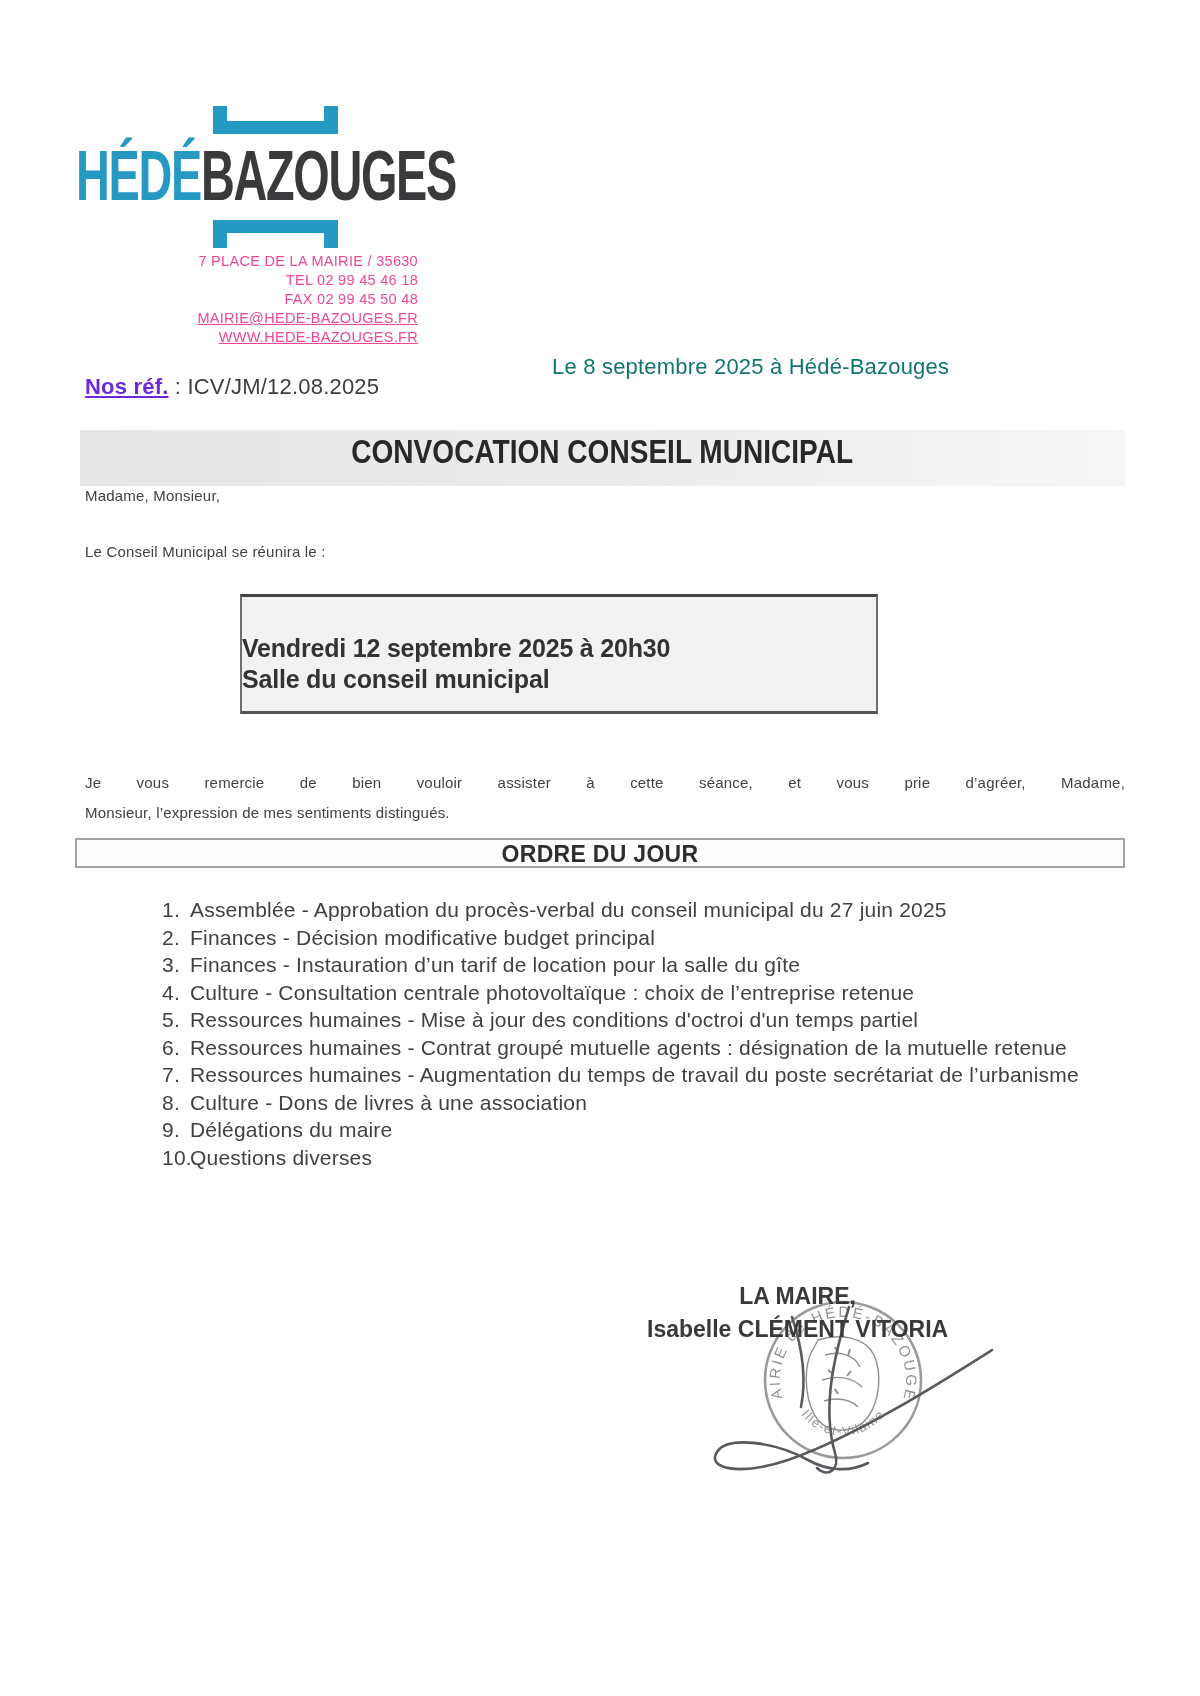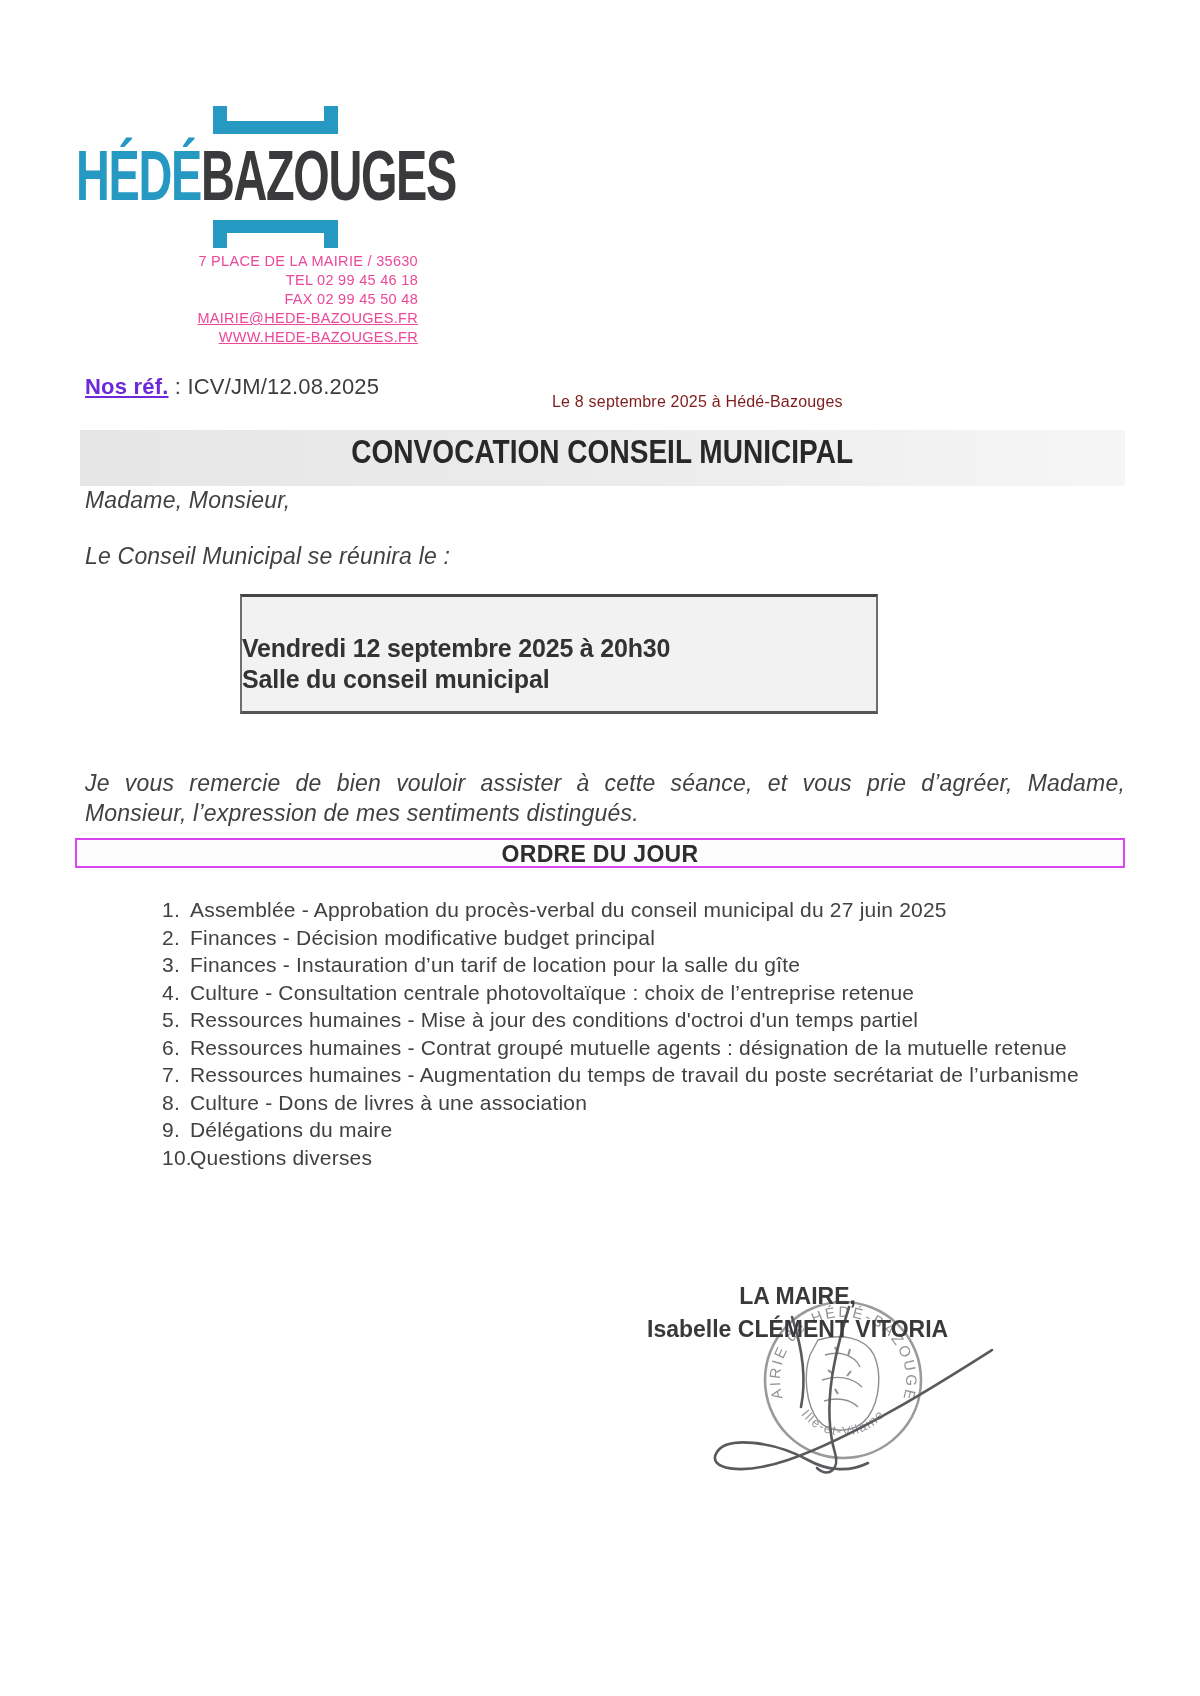--- a/index.html
+++ b/index.html
@@ -24,53 +24,53 @@
   
   .address{
     left:118px;top:252px;width:300px;text-align:right;
     font-size:14.5px;line-height:19px;letter-spacing:0.3px;color:#ec4899;font-weight:500;
   }
   .address .u{text-decoration:underline;}
 
   
   .ref-row{left:85px;top:374px;width:1040px;font-size:22px;letter-spacing:0.2px;}
   .ref-label{font-weight:bold;text-decoration:underline;color:#6d28d9;text-align:right;}
-  .dateline{left:552px;top:393px;font-size:16px;letter-spacing:0.2px;color:#7f1d1d;}
+  .dateline{left:552px;top:354px;font-size:22px;letter-spacing:0.2px;color:#0f766e;}
 
   
   .title-band{
     left:80px;top:430px;width:1045px;height:56px;line-height:44px;text-align:center;
     background:linear-gradient(to right,#e6e6e6 0%,#ececec 55%,#f6f6f6 100%);
   }
   .title-band span{
     display:inline-block;font-size:33px;font-weight:bold;color:#28282a;letter-spacing:0;
     transform:scaleX(0.85);transform-origin:center;white-space:nowrap;
   }
 
-  .body-text{font-size:23px;letter-spacing:0.2px;color:#414144;font-style:italic;}
+  .body-text{font-size:15px;letter-spacing:0.2px;color:#414144;}
   .salutation{left:85px;top:487px;}
   .intro{left:85px;top:543px;}
 
   
   .meeting-box{
     left:240px;top:594px;width:638px;height:120px;box-sizing:border-box;
     background:#f2f2f2;
     border:2px solid #6e6e6e;border-top:3px solid #454545;border-bottom:3px solid #555555;
     text-align:left;padding-top:36px;
   }
   .meeting-box div{font-size:25px;font-weight:bold;line-height:31px;color:#333336;letter-spacing:-0.2px;}
 
   
   .closing{left:85px;top:768px;width:1040px;line-height:30px;}
   .closing .just{display:block;text-align:justify;text-align-last:justify;}
 
   
   .agenda-head{
     left:75px;top:838px;width:1050px;height:30px;line-height:29px;box-sizing:border-box;
-    border:2px solid #d946ef;background:#fdfdfd;text-align:center;
+    border:2px solid #a3a3a3;background:#fdfdfd;text-align:center;
     font-size:23px;font-weight:bold;color:#2e2e30;letter-spacing:0.3px;
   }
   .agenda-list{left:162px;top:896px;width:963px;margin:0;padding:0;list-style:none;}
   .agenda-list li{
     position:relative;padding-left:28px;font-size:21px;line-height:27.5px;
     letter-spacing:0.2px;color:#414144;text-align:justify;
   }
   .agenda-list li .num{position:absolute;left:0;top:0;text-align:left;}
 
   

